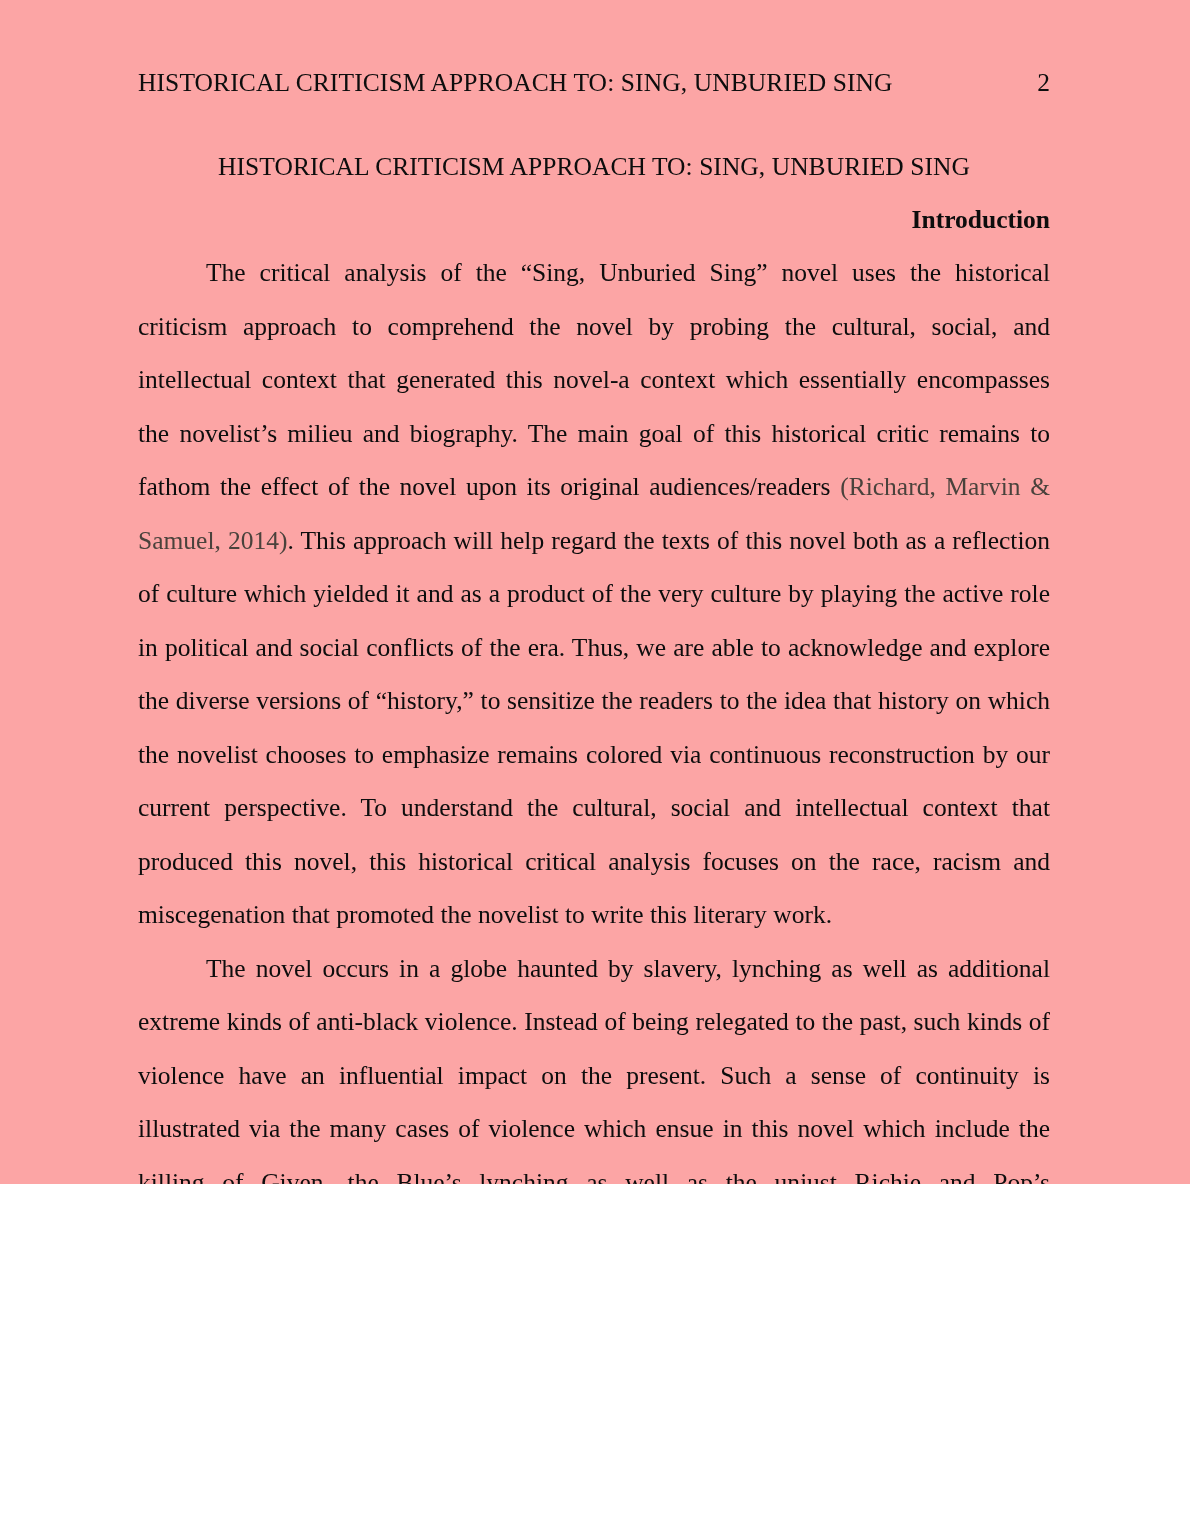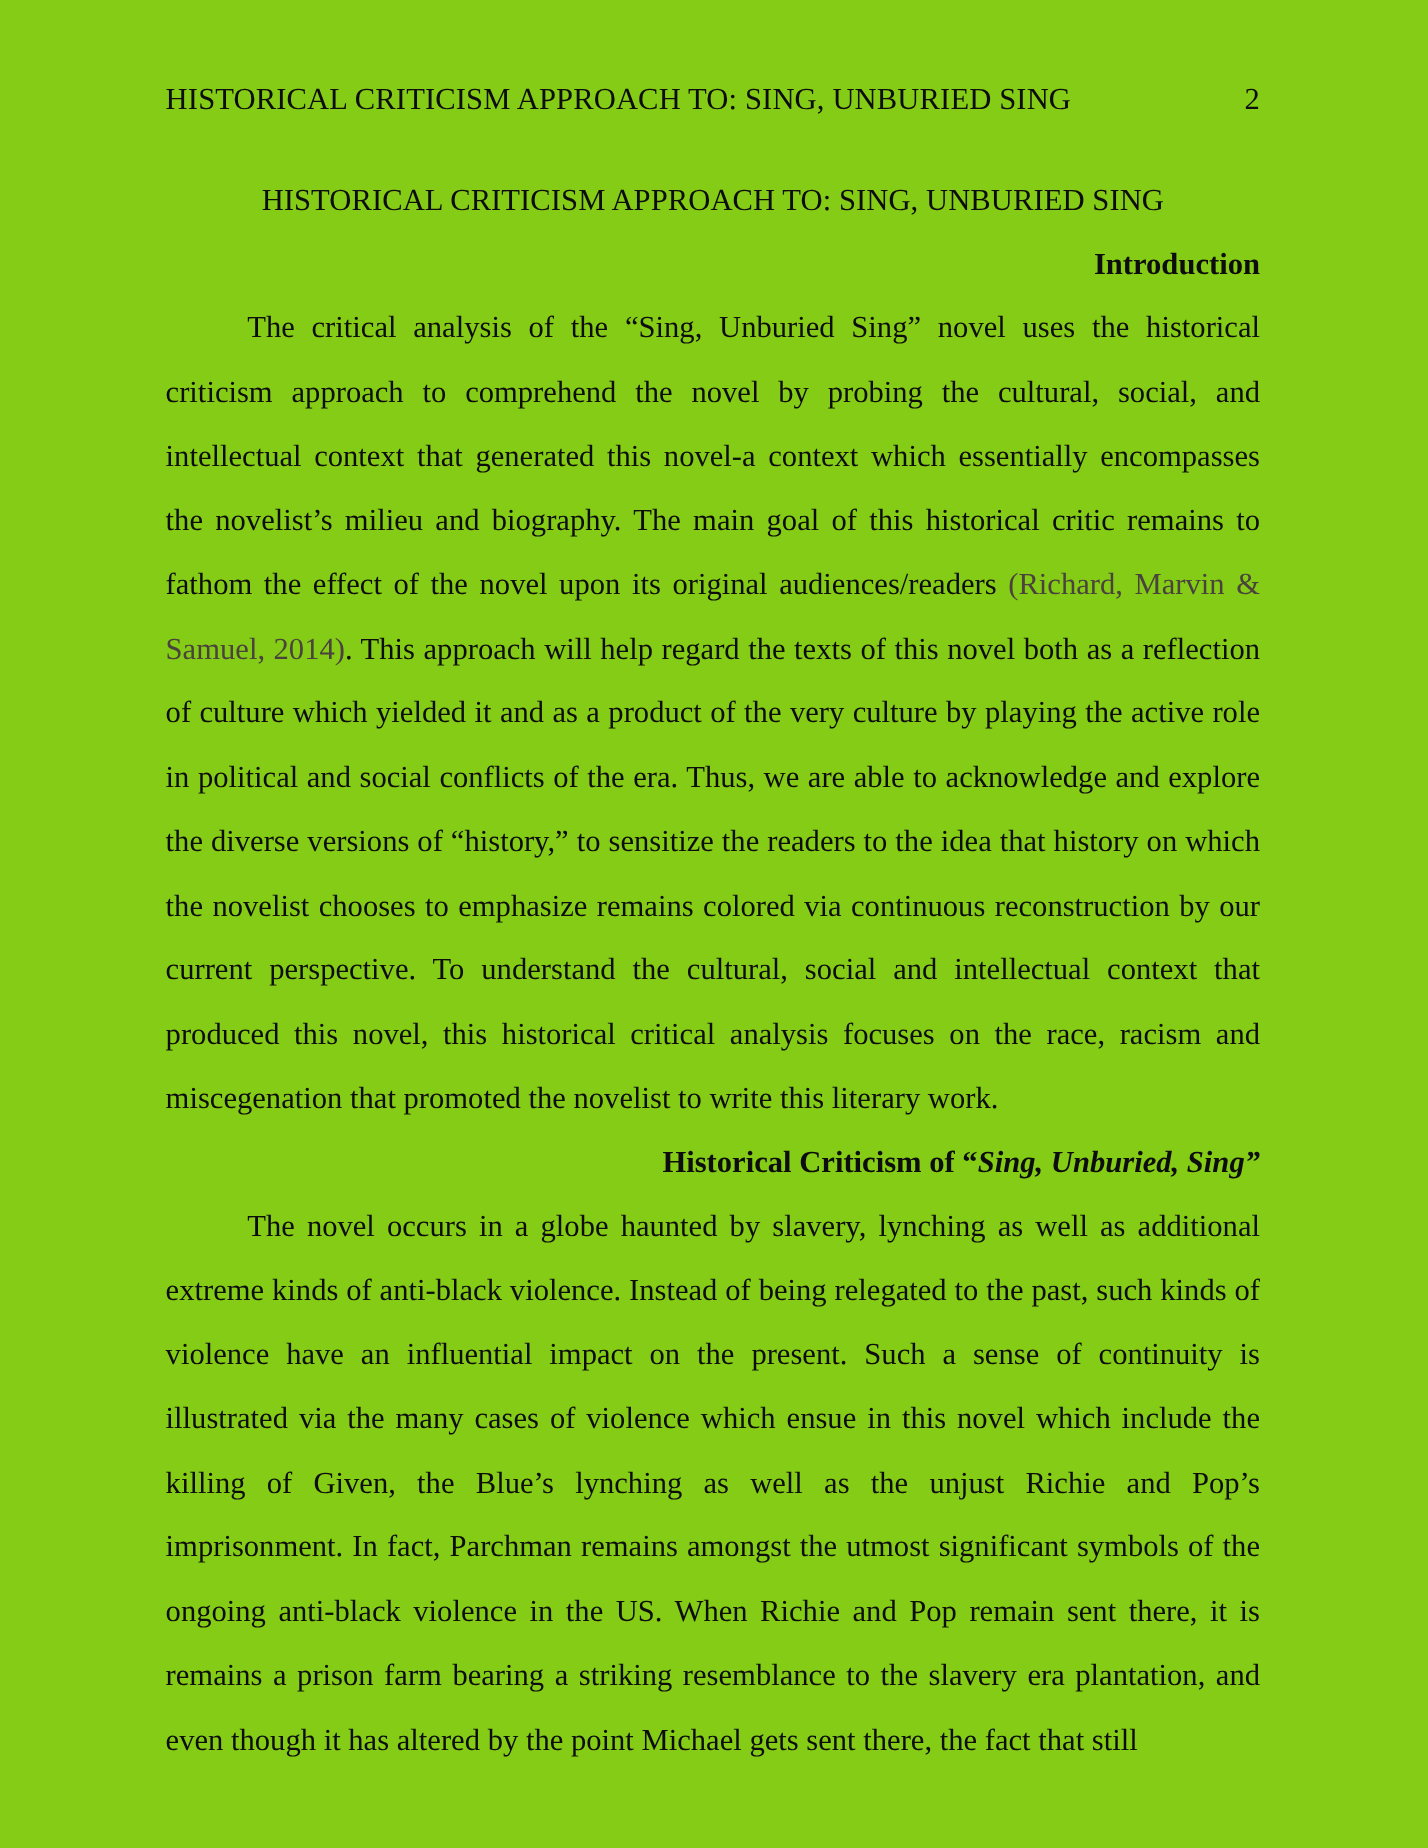--- a/index.html
+++ b/index.html
@@ -3,22 +3,22 @@
 <meta charset="utf-8">
 <style>
   html, body {
     margin: 0;
     padding: 0;
     background: #ffffff;
   }
   .page {
     position: relative;
     width: 1190px;
-    height: 1540px;
-    background: #84cc16;
+    height: 1184px;
+    background: #fca5a5;
     overflow: hidden;
     font-family: "Liberation Serif", "DejaVu Serif", serif;
     color: #0d0d0d;
     box-sizing: border-box;
   }
 
   
   .running-head {
     position: absolute;
     top: 68px;
@@ -96,20 +96,17 @@
   <div class="doc-body">
 
     <div class="doc-title">HISTORICAL CRITICISM APPROACH TO: SING, UNBURIED SING</div>
 
     <div class="section-heading">Introduction</div>
 
     <p class="para">
       <span>The critical analysis of the “Sing, Unburied Sing” novel uses the historical criticism approach to comprehend the novel by probing the cultural, social, and intellectual context that generated this novel-a context which essentially encompasses the novelist’s milieu and biography. The main goal of this historical critic remains to fathom the effect of the novel upon its original audiences/readers </span><span class="citation">(Richard, Marvin &amp; Samuel, 2014)</span><span>. This approach will help regard the texts of this novel both as a reflection of culture which yielded it and as a product of the very culture by playing the active role in political and social conflicts of the era. Thus, we are able to acknowledge and explore the diverse versions of “history,” to sensitize the readers to the idea that history on which the novelist chooses to emphasize remains colored via continuous reconstruction by our current perspective. To understand the cultural, social and intellectual context that produced this novel, this historical critical analysis focuses on the race, racism and miscegenation that promoted the novelist to write this literary work.</span>
     </p>
 
-    <div class="section-heading">
-      <span>Historical Criticism of “</span><span class="title-italic">Sing, Unburied, Sing</span><span class="title-italic">”</span>
-    </div>
 
     <p class="para">The novel occurs in a globe haunted by slavery, lynching as well as additional extreme kinds of anti-black violence. Instead of being relegated to the past, such kinds of violence have an influential impact on the present. Such a sense of continuity is illustrated via the many cases of violence which ensue in this novel which include the killing of Given, the Blue’s lynching as well as the unjust Richie and Pop’s imprisonment.  In fact, Parchman remains amongst the utmost significant symbols of the ongoing anti-black violence in the US. When Richie and Pop remain sent there, it is remains a prison farm bearing a striking resemblance to the slavery era plantation, and even though it has altered by the point Michael gets sent there, the fact that still</p>
 
   </div>
 </div>
 
 </body></html>

